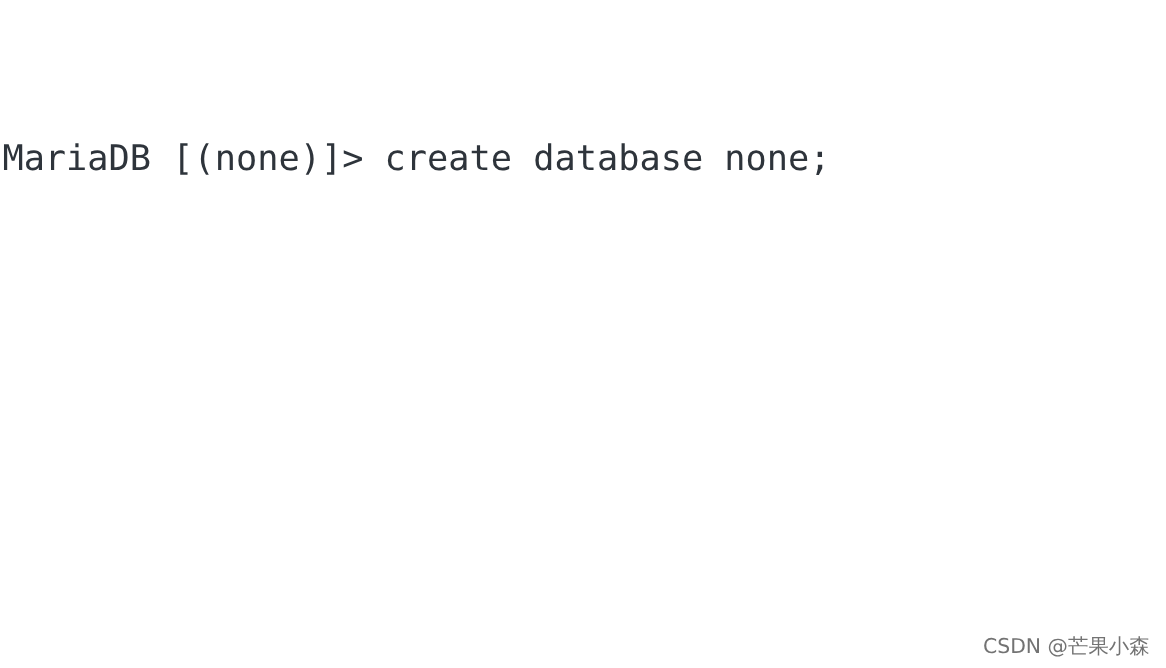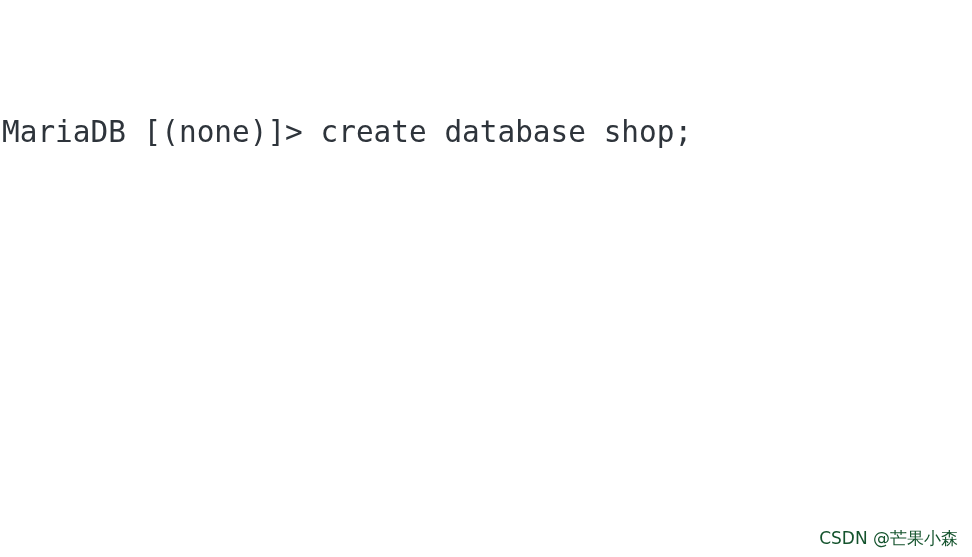--- a/index.html
+++ b/index.html
@@ -36,24 +36,24 @@
     font-size: 17px;
     color: #c6c6c6;
     white-space: nowrap;
   }
 </style>
 </head>
 <body style="background: rgb(255, 255, 255);">
 
 <div class="terminal" style="color: rgb(46, 52, 59);">
 
-  <div class="line"><span>MariaDB [(none)]&gt; </span><span>create database shop;</span></div>
+  <div class="line"><span>MariaDB [(none)]&gt; </span><span>create database none;</span></div>
 
 
   <div class="line"></div>
 
   <div class="line"></div>
 
   
 
 </div>
 
-<div class="watermark" style="color: #14532d;">CSDN @芒果小森</div>
+<div class="watermark" style="color: #737373;">CSDN @芒果小森</div>
 
 </body></html>

